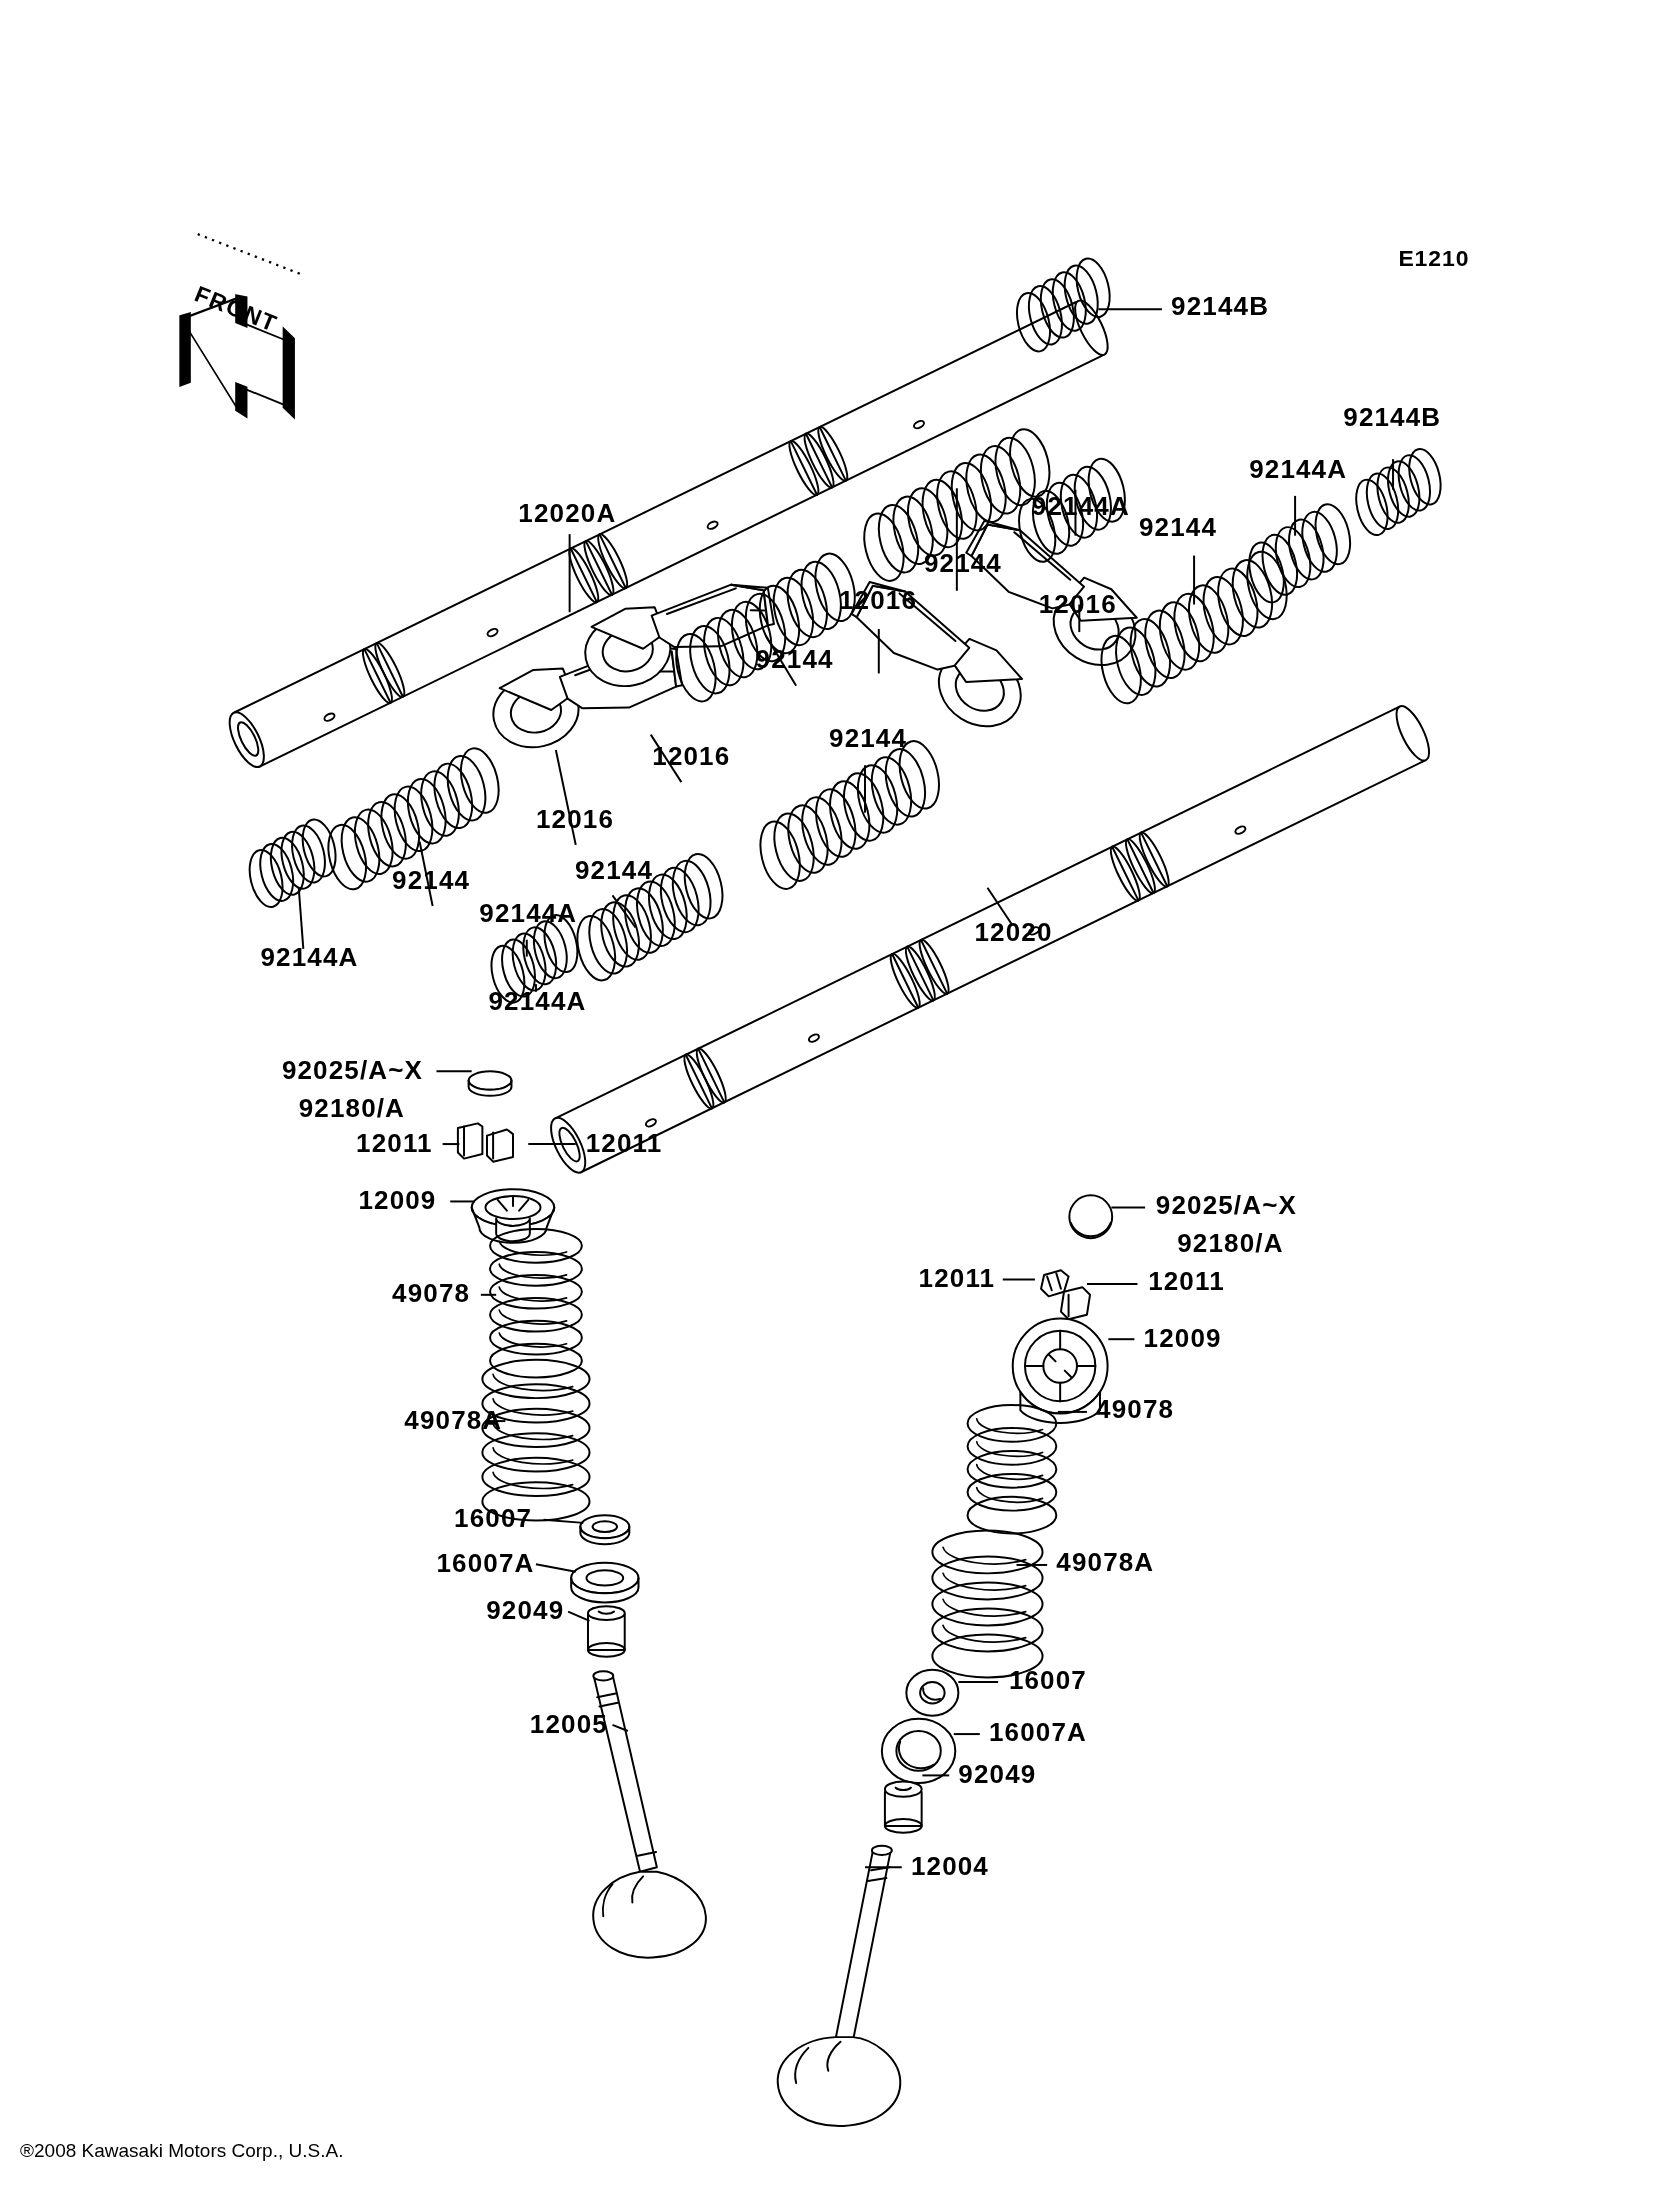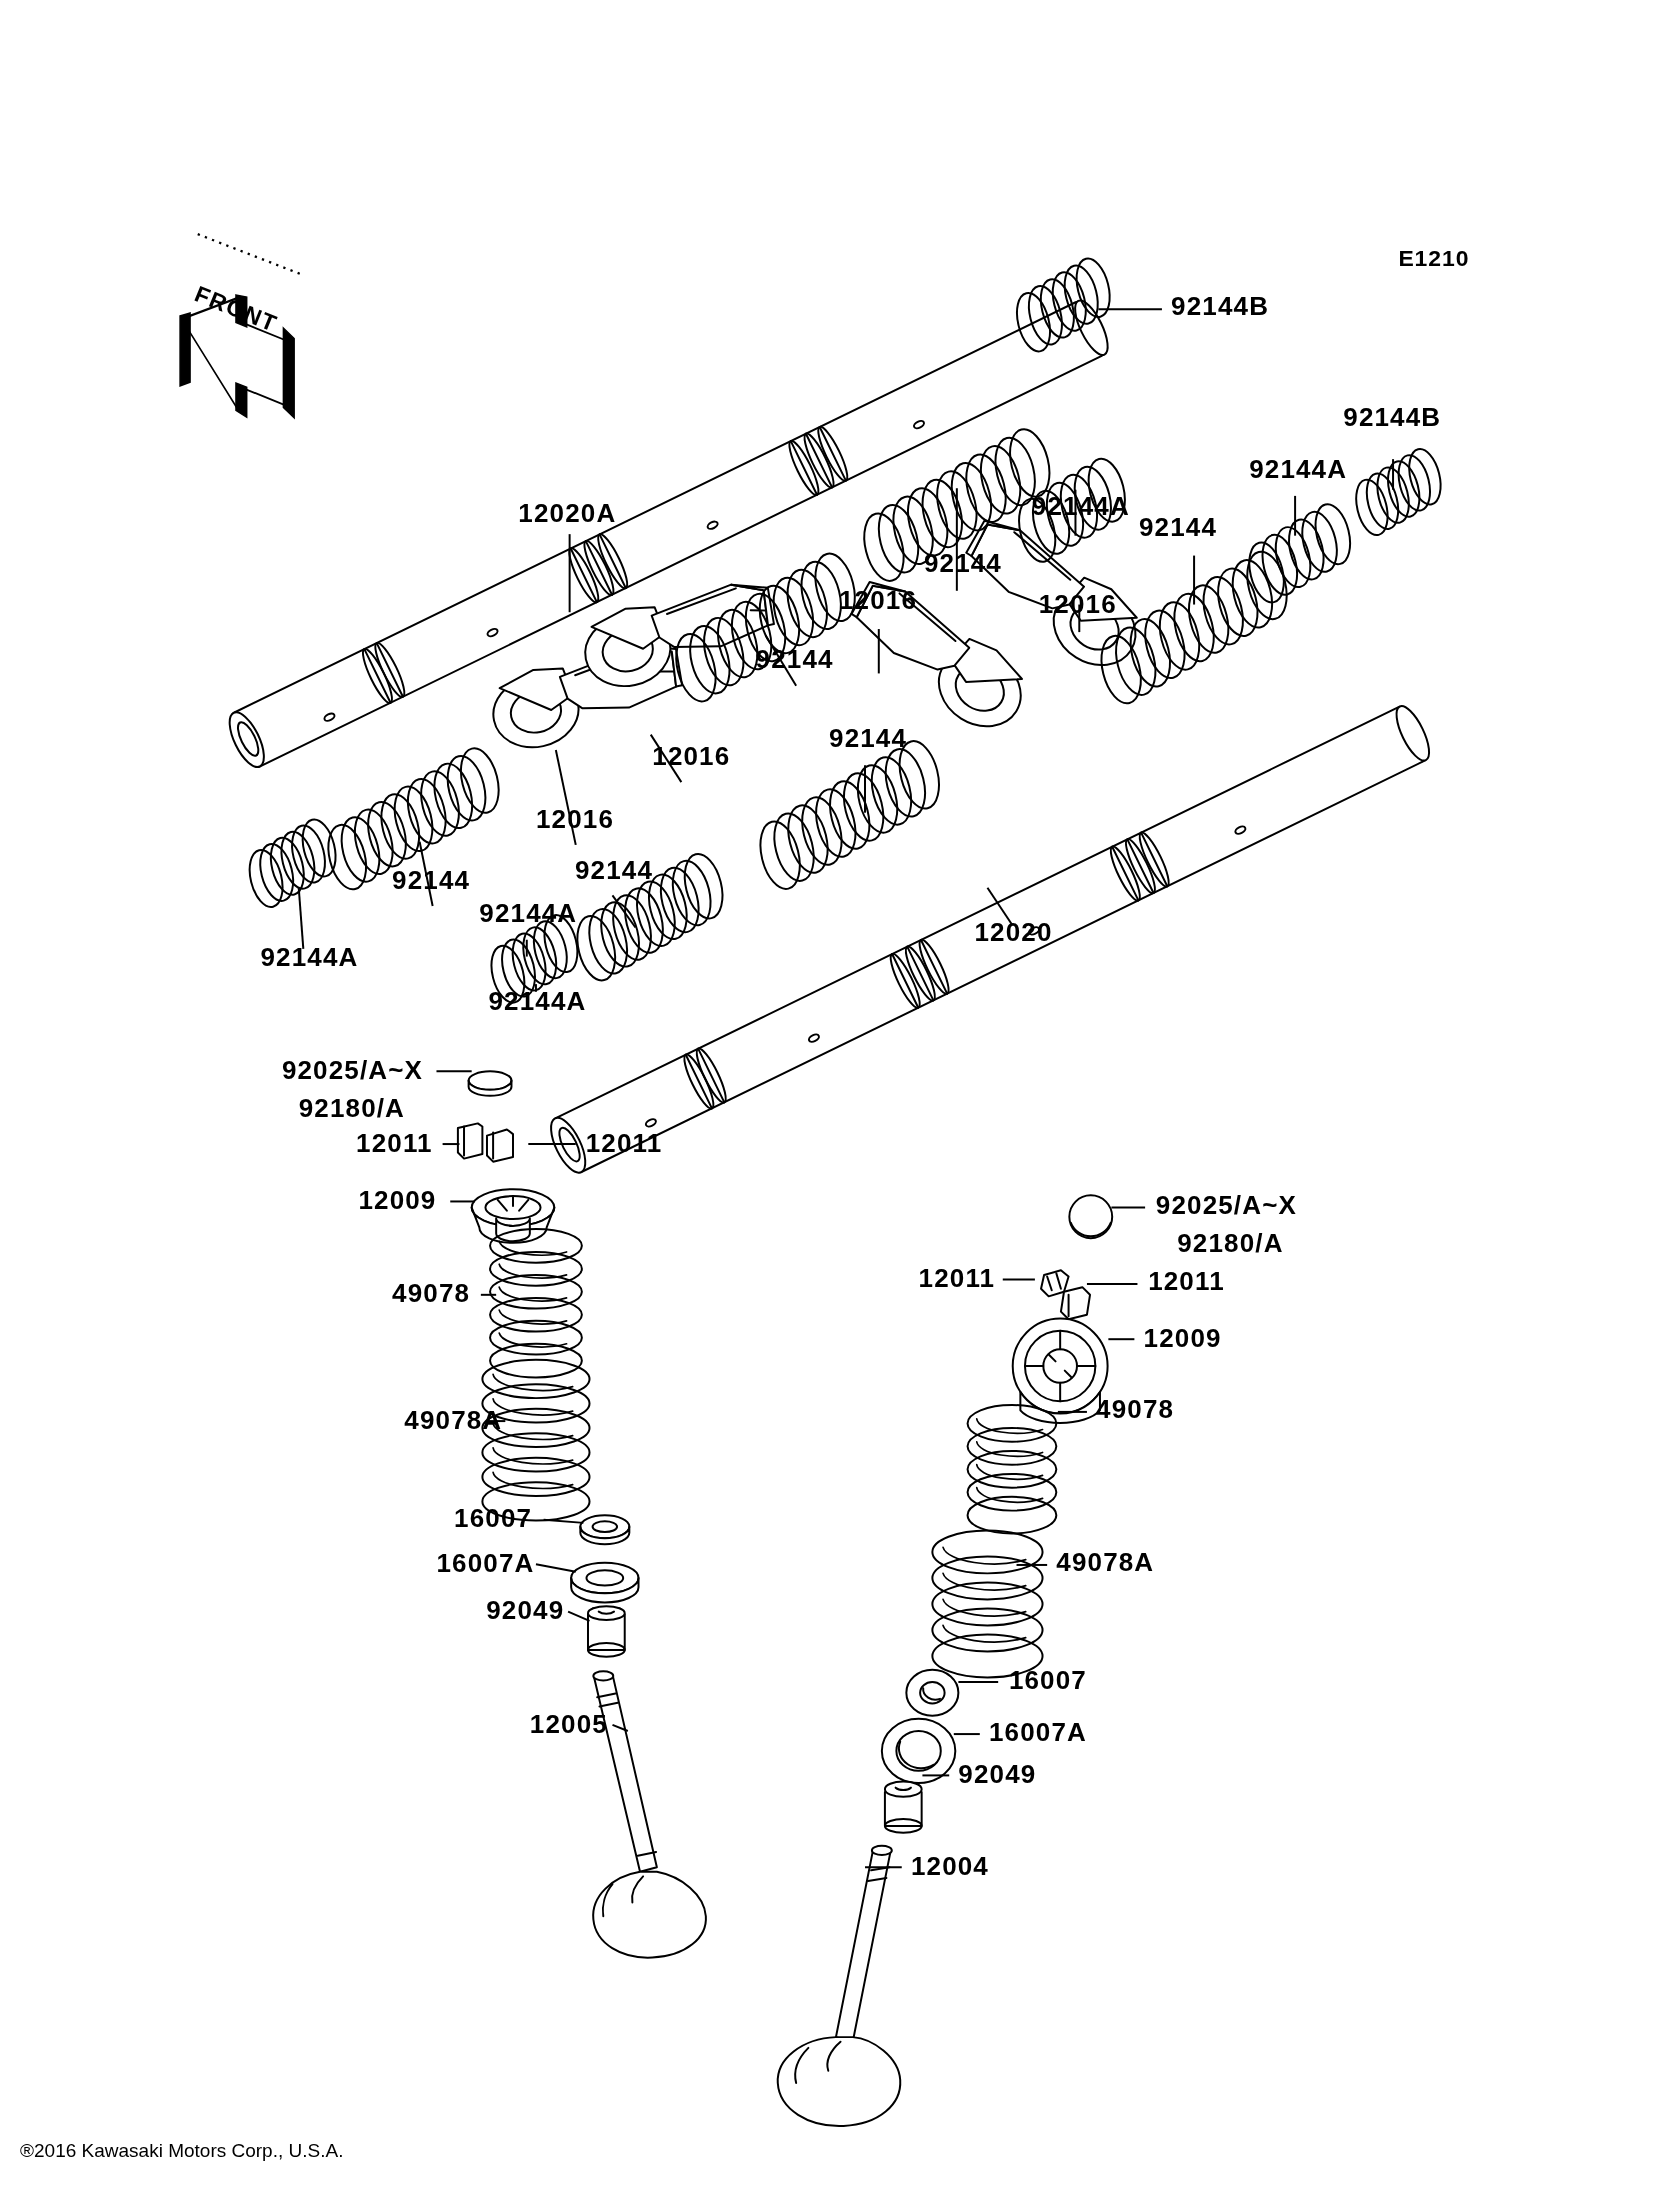--- a/index.html
+++ b/index.html
@@ -656,16 +656,16 @@
         <text class="lbl" x="635" y="2115" text-anchor="start">92049</text>
         <text class="lbl" x="1318" y="2207" text-anchor="start">16007</text>
         <text class="lbl" x="1292" y="2275" text-anchor="start">16007A</text>
         <text class="lbl" x="692" y="2264" text-anchor="start">12005</text>
         <text class="lbl" x="1252" y="2330" text-anchor="start">92049</text>
         <text class="lbl" x="1190" y="2450" text-anchor="start">12004</text>
       </g>
 
   </svg>
 
-  <div class="copyright">®2016 Kawasaki Motors Corp., U.S.A.</div>
+  <div class="copyright">®2008 Kawasaki Motors Corp., U.S.A.</div>
 
 </div>
 
 
 </body></html>

